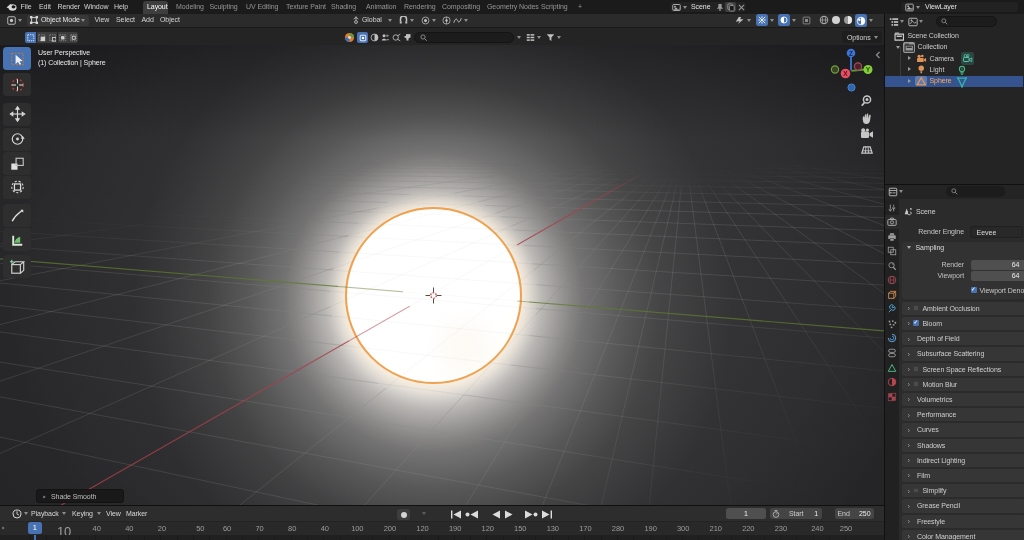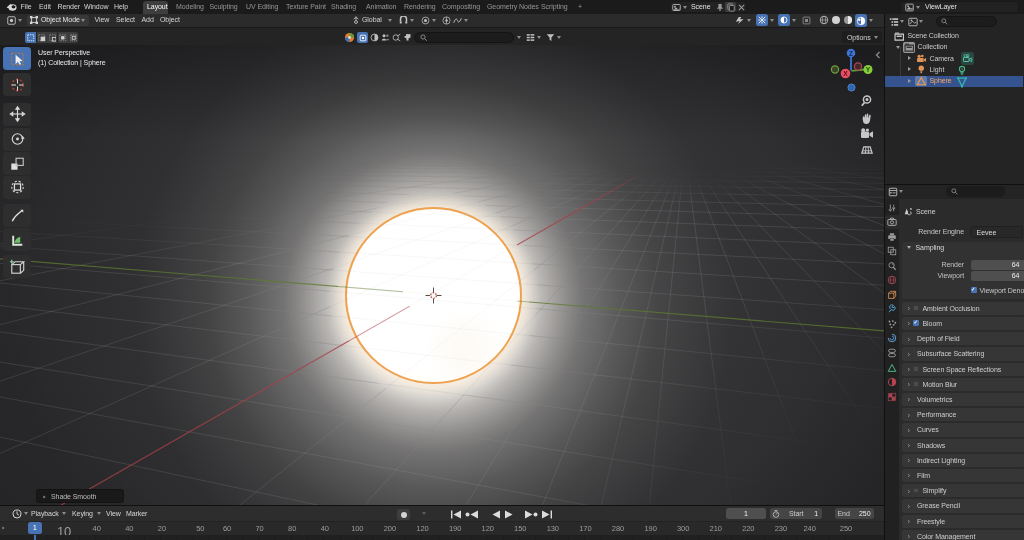--- a/index.html
+++ b/index.html
@@ -556,21 +556,21 @@
       <span class="tx" style="left:477.7px;top:2px;width:20px;text-align:center;color:#9d9d9d;font-size:7.5px">120</span>
       <span class="tx" style="left:510.2px;top:2px;width:20px;text-align:center;color:#9d9d9d;font-size:7.5px">150</span>
       <span class="tx" style="left:542.8px;top:2px;width:20px;text-align:center;color:#9d9d9d;font-size:7.5px">130</span>
       <span class="tx" style="left:575.4px;top:2px;width:20px;text-align:center;color:#9d9d9d;font-size:7.5px">170</span>
       <span class="tx" style="left:608.0px;top:2px;width:20px;text-align:center;color:#9d9d9d;font-size:7.5px">280</span>
       <span class="tx" style="left:640.6px;top:2px;width:20px;text-align:center;color:#9d9d9d;font-size:7.5px">190</span>
       <span class="tx" style="left:673.1px;top:2px;width:20px;text-align:center;color:#9d9d9d;font-size:7.5px">300</span>
       <span class="tx" style="left:705.7px;top:2px;width:20px;text-align:center;color:#9d9d9d;font-size:7.5px">210</span>
       <span class="tx" style="left:738.3px;top:2px;width:20px;text-align:center;color:#9d9d9d;font-size:7.5px">220</span>
       <span class="tx" style="left:770.9px;top:2px;width:20px;text-align:center;color:#9d9d9d;font-size:7.5px">230</span>
-      <span class="tx" style="left:803.5px;top:2px;width:20px;text-align:left;color:#9d9d9d;font-size:7.5px">240</span>
+      <span class="tx" style="left:803.5px;top:2px;width:20px;text-align:right;color:#9d9d9d;font-size:7.5px">240</span>
       <span class="tx" style="left:836.0px;top:2px;width:20px;text-align:center;color:#9d9d9d;font-size:7.5px">250</span>
   <div class="ab" style="left:27.8px;top:0.8px;width:14px;height:12px;background:#4772b3;border-radius:2.5px;color:#fff;font-size:7.5px;text-align:center;line-height:12px">1</div>
  </div>
  <div class="ab" style="left:0;top:28.5px;width:884px;height:6.5px;background:#202020;overflow:hidden">
   <div class="ab" style="left:29.7px;top:0;width:1px;height:6px;background:#1b1b1b"></div>
       <div class="ab" style="left:46.0px;top:0;width:1px;height:6px;background:#1b1b1b"></div>
       <div class="ab" style="left:62.4px;top:0;width:1px;height:6px;background:#1b1b1b"></div>
       <div class="ab" style="left:78.7px;top:0;width:1px;height:6px;background:#1b1b1b"></div>
       <div class="ab" style="left:95.0px;top:0;width:1px;height:6px;background:#1b1b1b"></div>
       <div class="ab" style="left:111.3px;top:0;width:1px;height:6px;background:#1b1b1b"></div>

